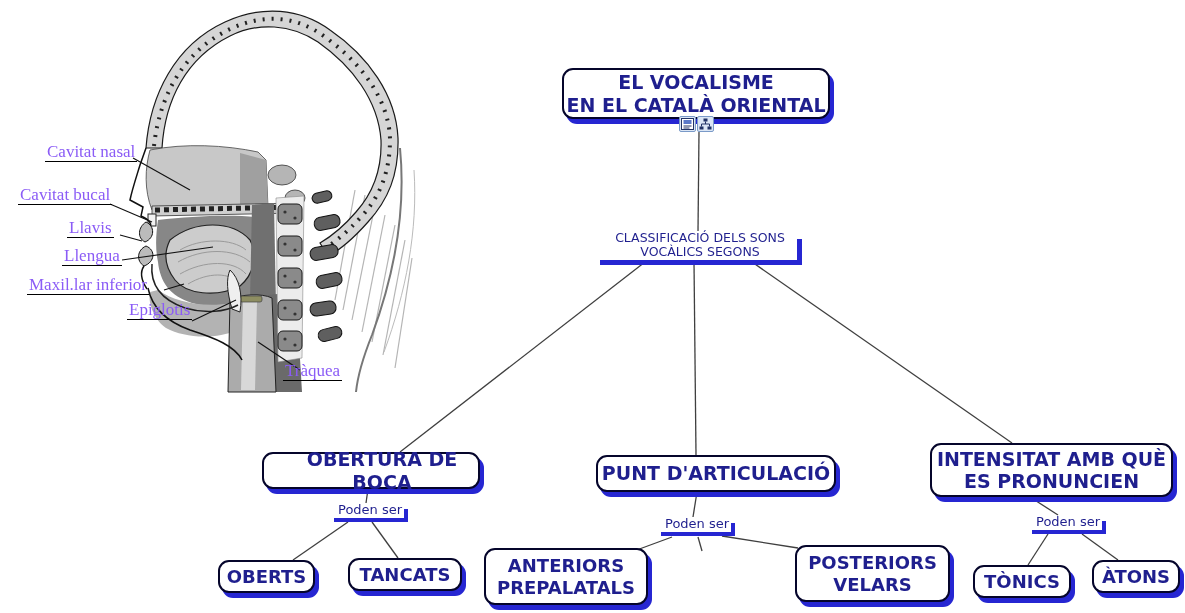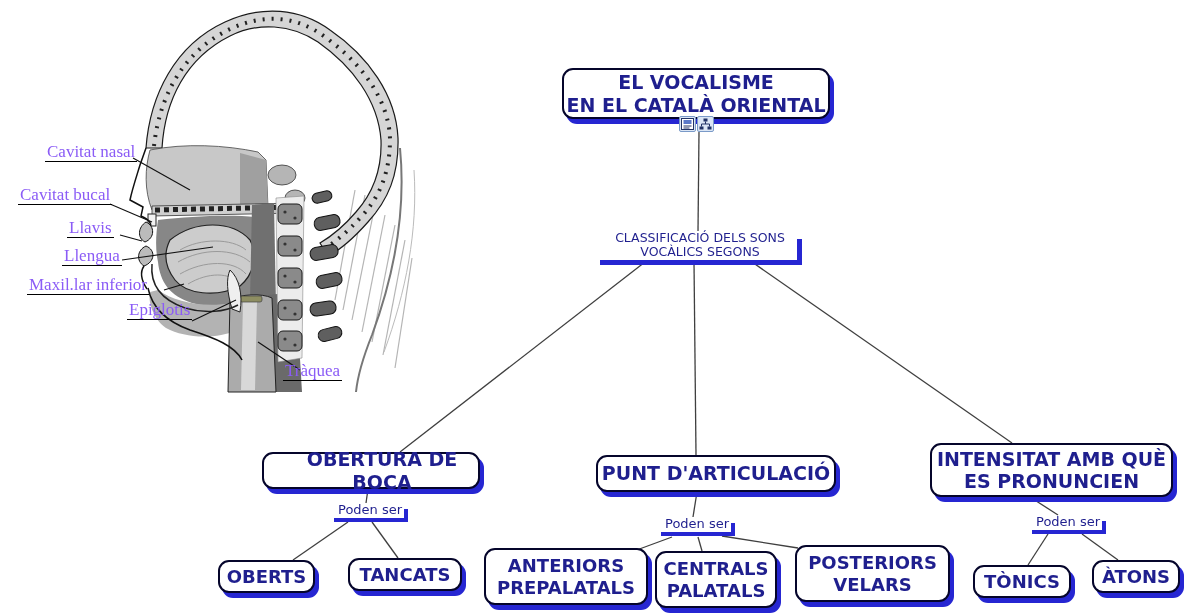--- a/index.html
+++ b/index.html
@@ -198,21 +198,19 @@
 
   <div class="linking small" style="left:336px;top:503px;">Poden ser</div>
   <div class="linking small" style="left:663px;top:517px;">Poden ser</div>
   <div class="linking small" style="left:1034px;top:515px;">Poden ser</div>
 
   <div class="concept fs18" style="left:218px;top:560px;width:97px;height:33px;">OBERTS</div>
   <div class="concept fs18" style="left:348px;top:558px;width:114px;height:33px;text-align:right;">TANCATS</div>
 
   <div class="concept fs18" style="left:484px;top:548px;width:164px;height:57px;">ANTERIORS
 PREPALATALS</div>
-  <div class="concept fs18" style="left:655px;top:551px;width:122px;height:57px;">CENTRALS
-PALATALS</div>
   <div class="concept fs18" style="left:795px;top:545px;width:155px;height:57px;">POSTERIORS
 VELARS</div>
 
   <div class="concept fs18" style="left:973px;top:565px;width:98px;height:33px;">TÒNICS</div>
   <div class="concept fs18" style="left:1092px;top:560px;width:88px;height:33px;">ÀTONS</div>
 
 </div>
 
 </body></html>

